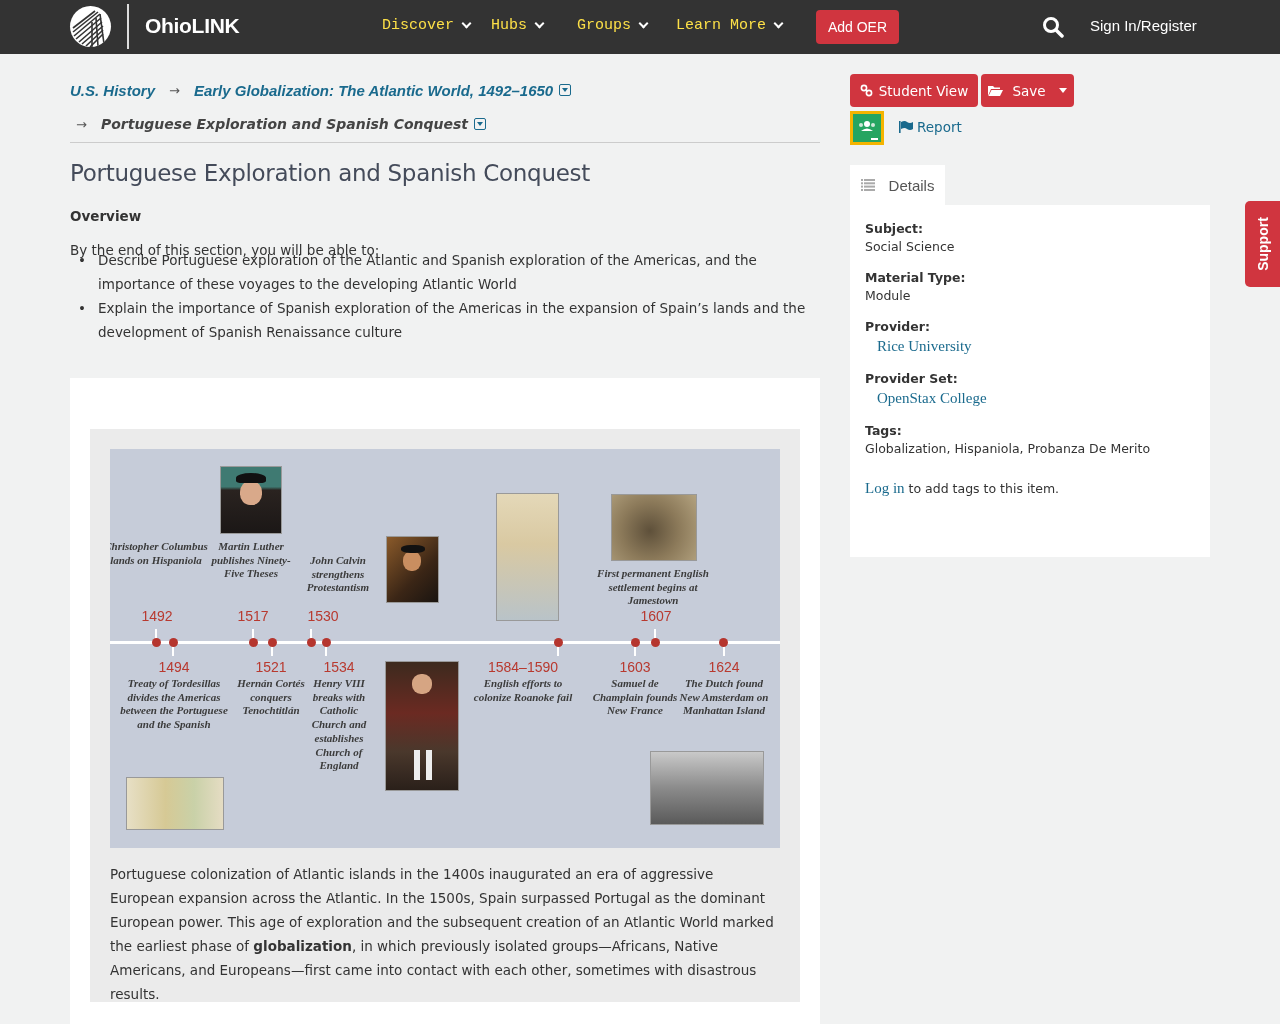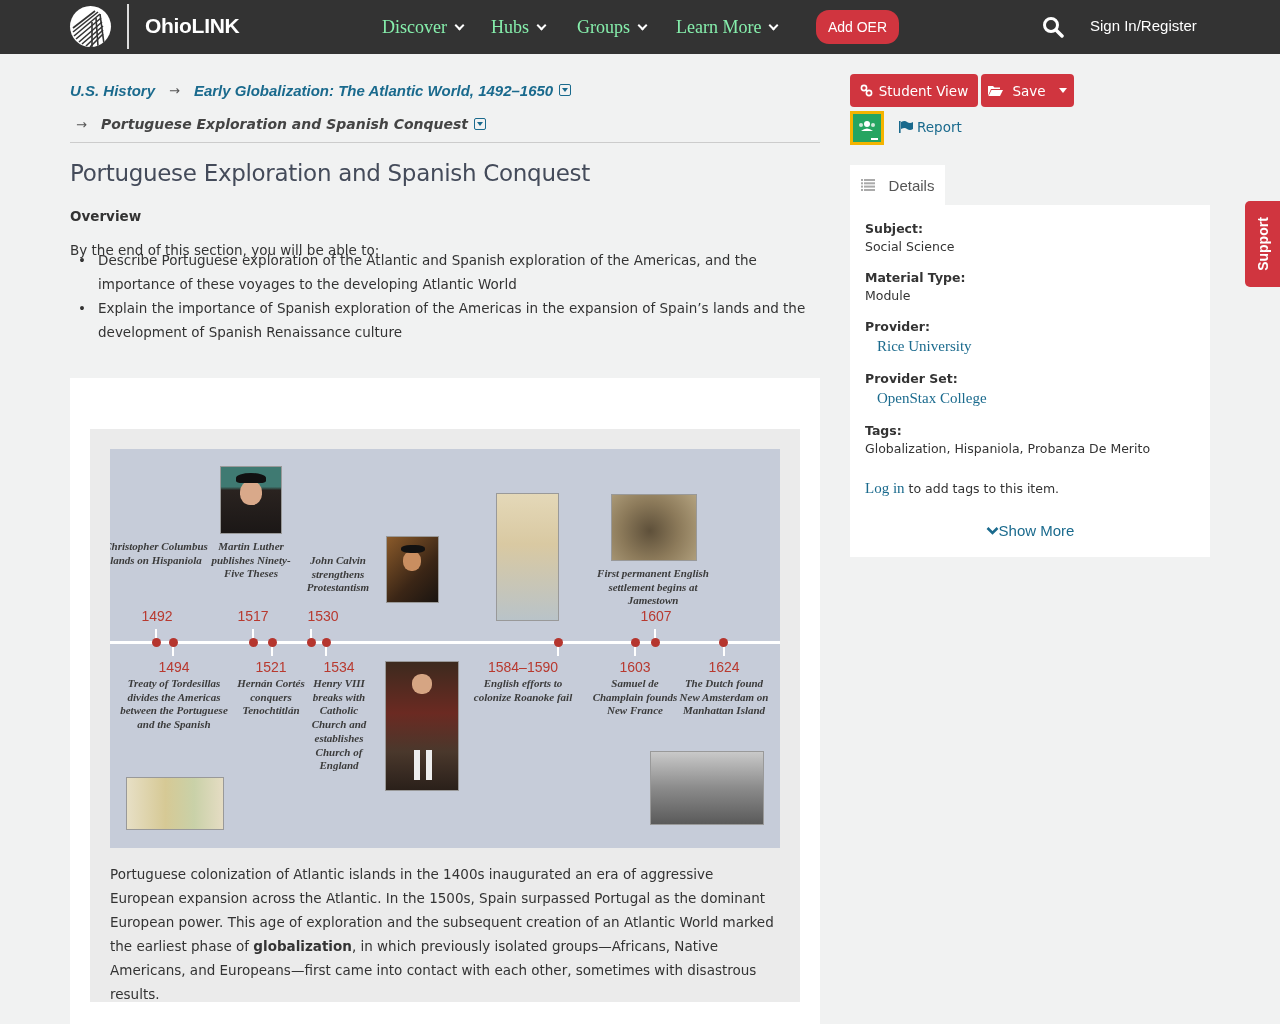--- a/index.html
+++ b/index.html
@@ -4,23 +4,23 @@
 <style>
   * { box-sizing: border-box; margin: 0; padding: 0; }
   html, body { width: 1280px; height: 1024px; overflow: hidden; }
   body { background: #f1f2f2; font-family: "DejaVu Sans", sans-serif; color: #333; position: relative; }
 
   
   .navbar { position: absolute; top: 0; left: 0; width: 1280px; height: 54px; background: #333333; }
   .logo-circle { position: absolute; left: 70px; top: 6px; width: 41px; height: 41px; border-radius: 50%; background: #fff; overflow: hidden; }
   .logo-divider { position: absolute; left: 127px; top: 4px; width: 2px; height: 45px; background: #ddd; }
   .logo-text { position: absolute; left: 145px; top: 14px; color: #fff; font-family: "Liberation Sans", sans-serif; font-weight: bold; font-size: 21px; letter-spacing: -0.3px; }
-  .nav-item { position: absolute; top: 17px; color: #86efac; font-family: Liberation Serif, serif; font-size: 18px; display: flex; align-items: center; gap: 9px; cursor: pointer; }
+  .nav-item { position: absolute; top: 17px; color: #fde047; font-family: Liberation Mono, monospace; font-size: 15px; display: flex; align-items: center; gap: 9px; cursor: pointer; }
   .nav-chev { width: 7px; height: 7px; border-right: 2px solid #fff; border-bottom: 2px solid #fff; transform: rotate(45deg); margin-top: -4px; }
-  .add-oer { position: absolute; left: 816px; top: 10px; width: 83px; height: 34px; background: #d0353f; color: #fff; border-radius: 13px; font-family: "Liberation Sans", sans-serif; font-size: 14px; display: flex; align-items: center; justify-content: center; }
+  .add-oer { position: absolute; left: 816px; top: 10px; width: 83px; height: 34px; background: #d0353f; color: #fff; border-radius: 4px; font-family: "Liberation Sans", sans-serif; font-size: 14px; display: flex; align-items: center; justify-content: center; }
   .search-icon { position: absolute; left: 1042px; top: 16px; width: 22px; height: 22px; }
   .signin { position: absolute; left: 1090px; top: 17px; color: #fff; font-family: "Liberation Sans", sans-serif; font-size: 15px; }
 
   
   .crumbs { position: absolute; left: 70px; top: 80px; width: 750px; }
   .crumb-row { display: flex; align-items: center; font-size: 14px; height: 20px; font-style: italic; }
   .crumb-link { color: #1a6a8d; font-weight: bold; font-family: "Liberation Sans", sans-serif; font-size: 15px; }
   .crumb-arrow { color: #555; margin: 0 14px; font-size: 13px; }
   .crumb-current { color: #444; font-weight: bold; font-size: 14px; }
   .caret-box { display: inline-block; width: 12px; height: 12px; border: 1.5px solid #1a6a8d; border-radius: 2px; margin-left: 6px; position: relative; }
@@ -260,22 +260,17 @@
   <div class="d-value" style="top:34px">Social Science</div>
   <div class="d-label" style="top:65px">Material Type:</div>
   <div class="d-value" style="top:83px">Module</div>
   <div class="d-label" style="top:114px">Provider:</div>
   <div class="d-link" style="top:133px">Rice University</div>
   <div class="d-label" style="top:166px">Provider Set:</div>
   <div class="d-link" style="top:185px">OpenStax College</div>
   <div class="d-label" style="top:218px">Tags:</div>
   <div class="d-value" style="top:236px">Globalization, Hispaniola, Probanza De Merito</div>
   <div class="d-value" style="top:275px"><span class="d-link" style="position:static">Log in</span><span> to add tags to this item.</span></div>
-  <div class="show-more">
-    <svg width="13" height="10" viewBox="0 0 13 10">
-        <path d="M1.5 2 L6.5 7 L11.5 2" stroke="#1a6a8d" stroke-width="2.6" fill="none"></path>
-      </svg><span>Show More</span>
-  </div>
 </div>
 
 <div class="support-tab">
   <span>Support</span>
 </div>
 
 </body></html>

